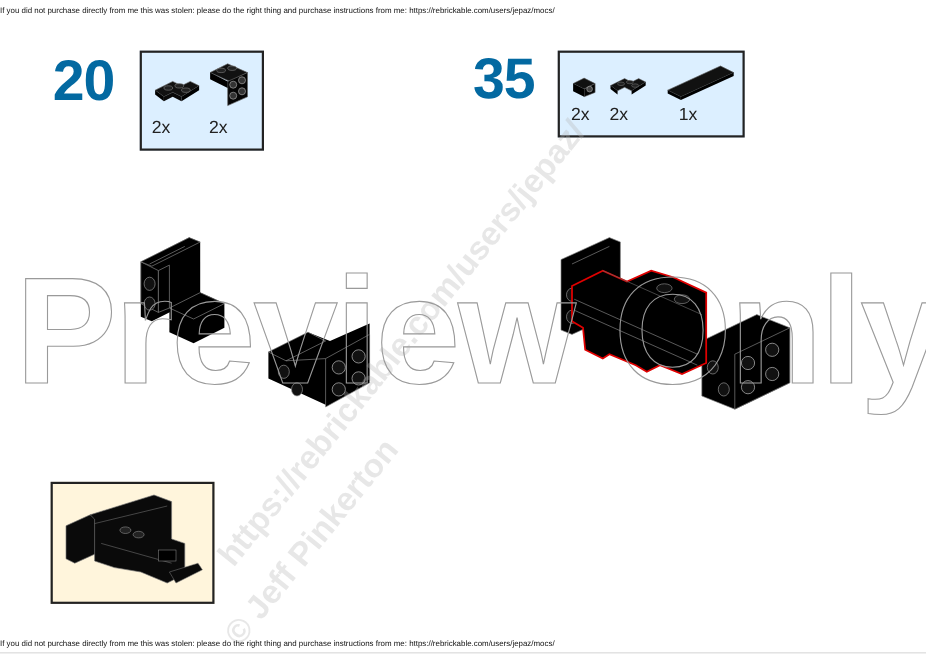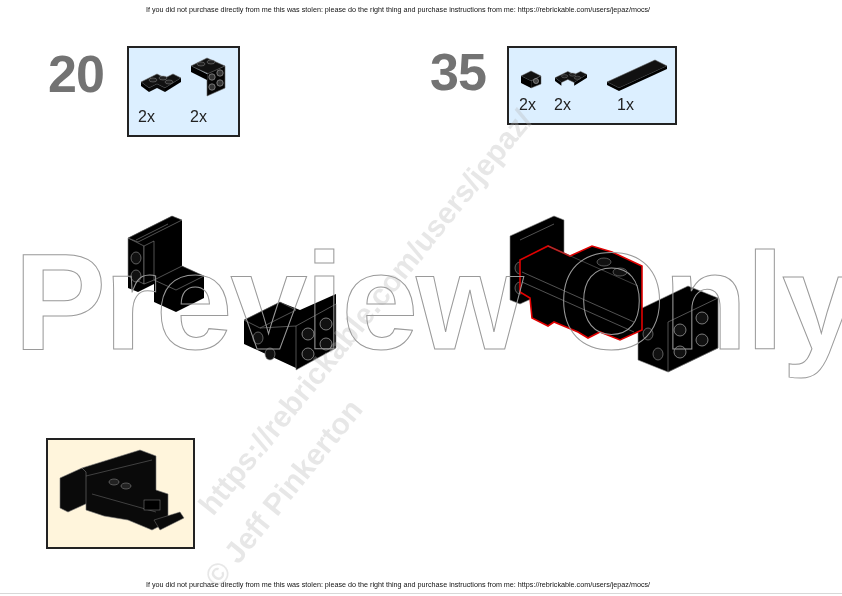--- a/index.html
+++ b/index.html
@@ -1,21 +1,21 @@
 <!DOCTYPE html>
 <html><head>
 <meta charset="utf-8">
 <style>
   html,body{margin:0;padding:0;background:#fff;}
   body{width:842px;height:596px;position:relative;overflow:hidden;font-family:"Liberation Sans",sans-serif;}
-  .notice{position:absolute;left:0;width:796px;text-align:center;font-size:7.2px;color:#111;letter-spacing:0;}
+  .notice{position:absolute;left:0;width:796px;font-size:7.2px;color:#111;letter-spacing:0;}
   .notice.top{top:5px;}
   .notice.bottom{top:580px;}
   .bottom-rule{position:absolute;left:0;top:593px;width:842px;height:1px;background:#d8d8d8;}
-  .step-num{position:absolute;font-weight:bold;font-size:52px;line-height:52px;color:#737373;letter-spacing:-1px;}
+  .step-num{position:absolute;font-weight:bold;font-size:52px;line-height:52px;color:#0369a1;letter-spacing:-1px;}
   .parts-box{position:absolute;background:#dcefff;border:2px solid #222;box-sizing:border-box;}
   .part{position:absolute;}
   .qty{position:absolute;font-size:16px;color:#222;}
   .sub-box{position:absolute;background:#fff5dc;border:2px solid #222;box-sizing:border-box;}
   .wm-big{position:absolute;left:14px;top:232px;font-size:138px;line-height:138px;color:transparent;-webkit-text-stroke:1px #9a9a9a;letter-spacing:-2px;white-space:nowrap;font-family:"Liberation Sans",sans-serif;z-index:5;pointer-events:none;font-weight:bold;}
   .wm-diag{position:absolute;font-weight:bold;color:rgba(180,180,180,0.32);white-space:nowrap;transform-origin:left top;z-index:4;pointer-events:none;}
   svg{display:block;overflow:visible;}
 </style>
 </head>
 <body>

